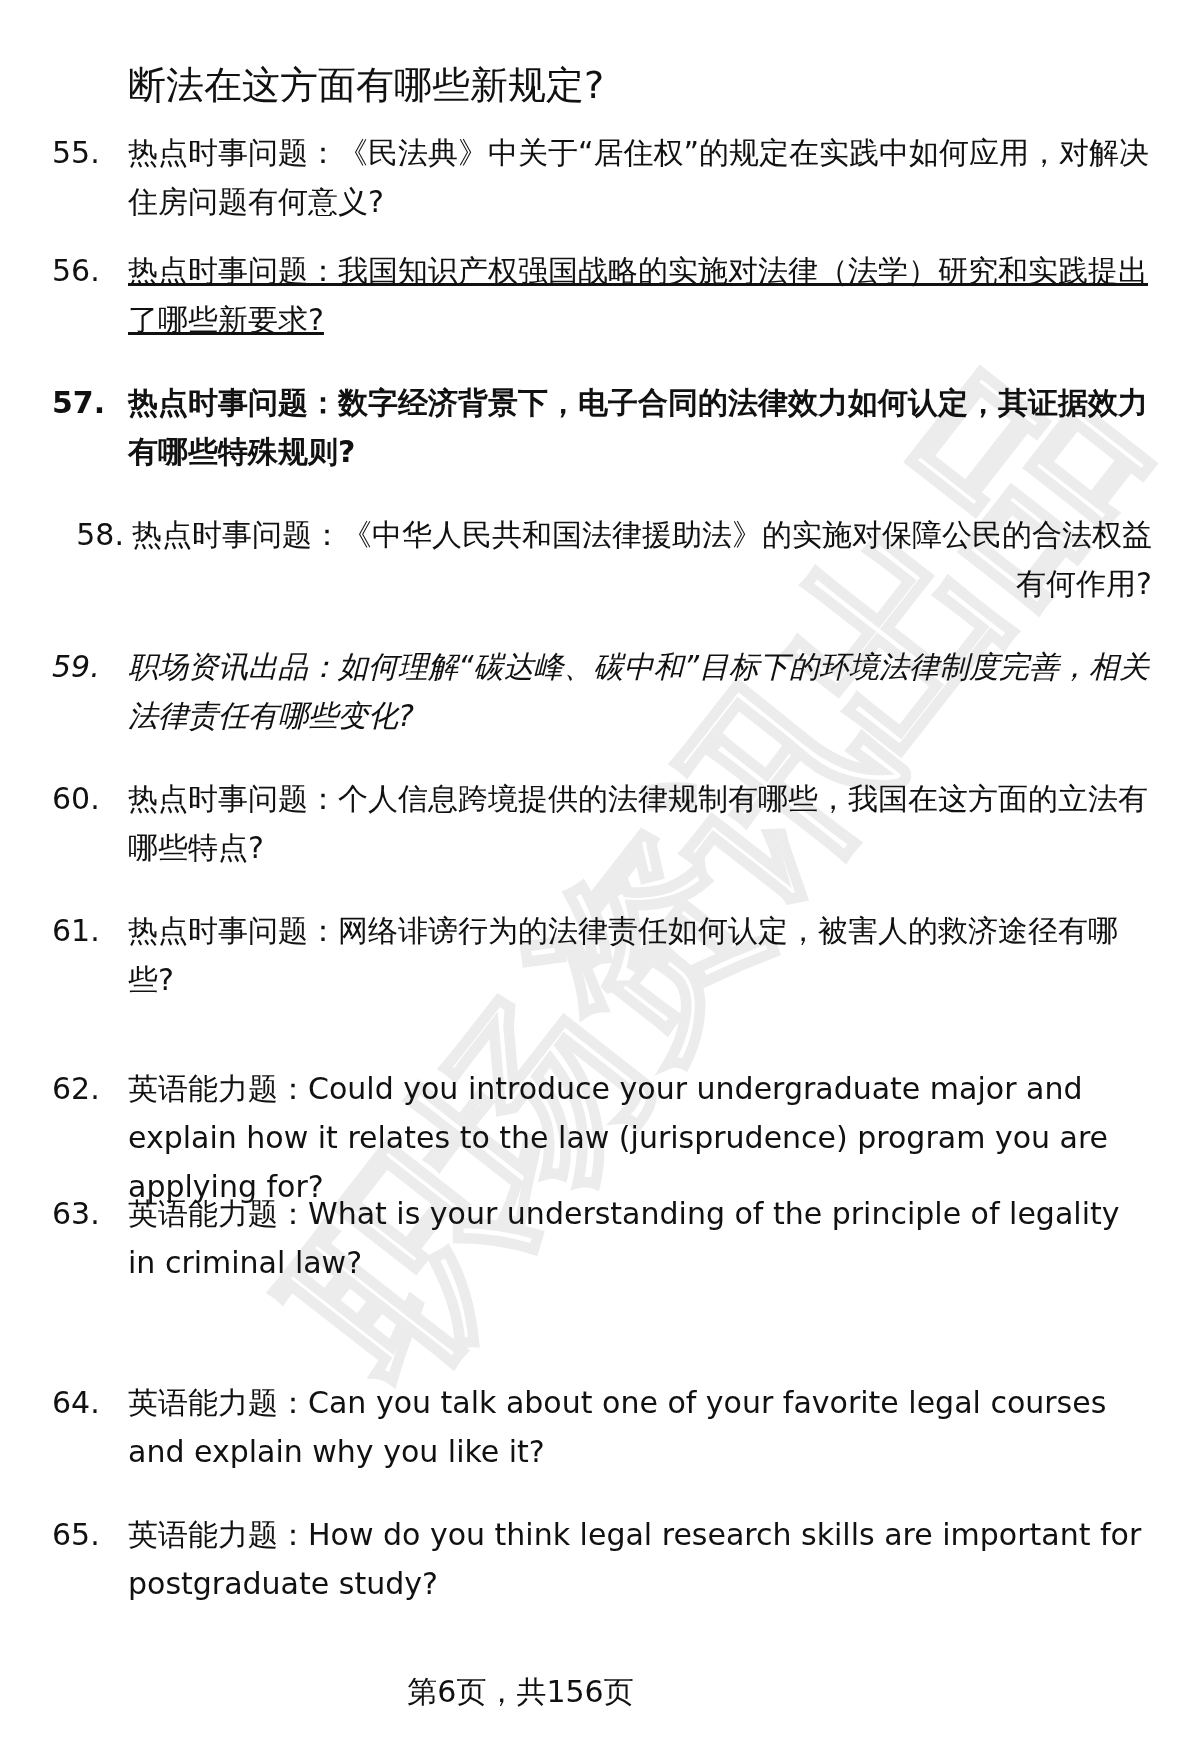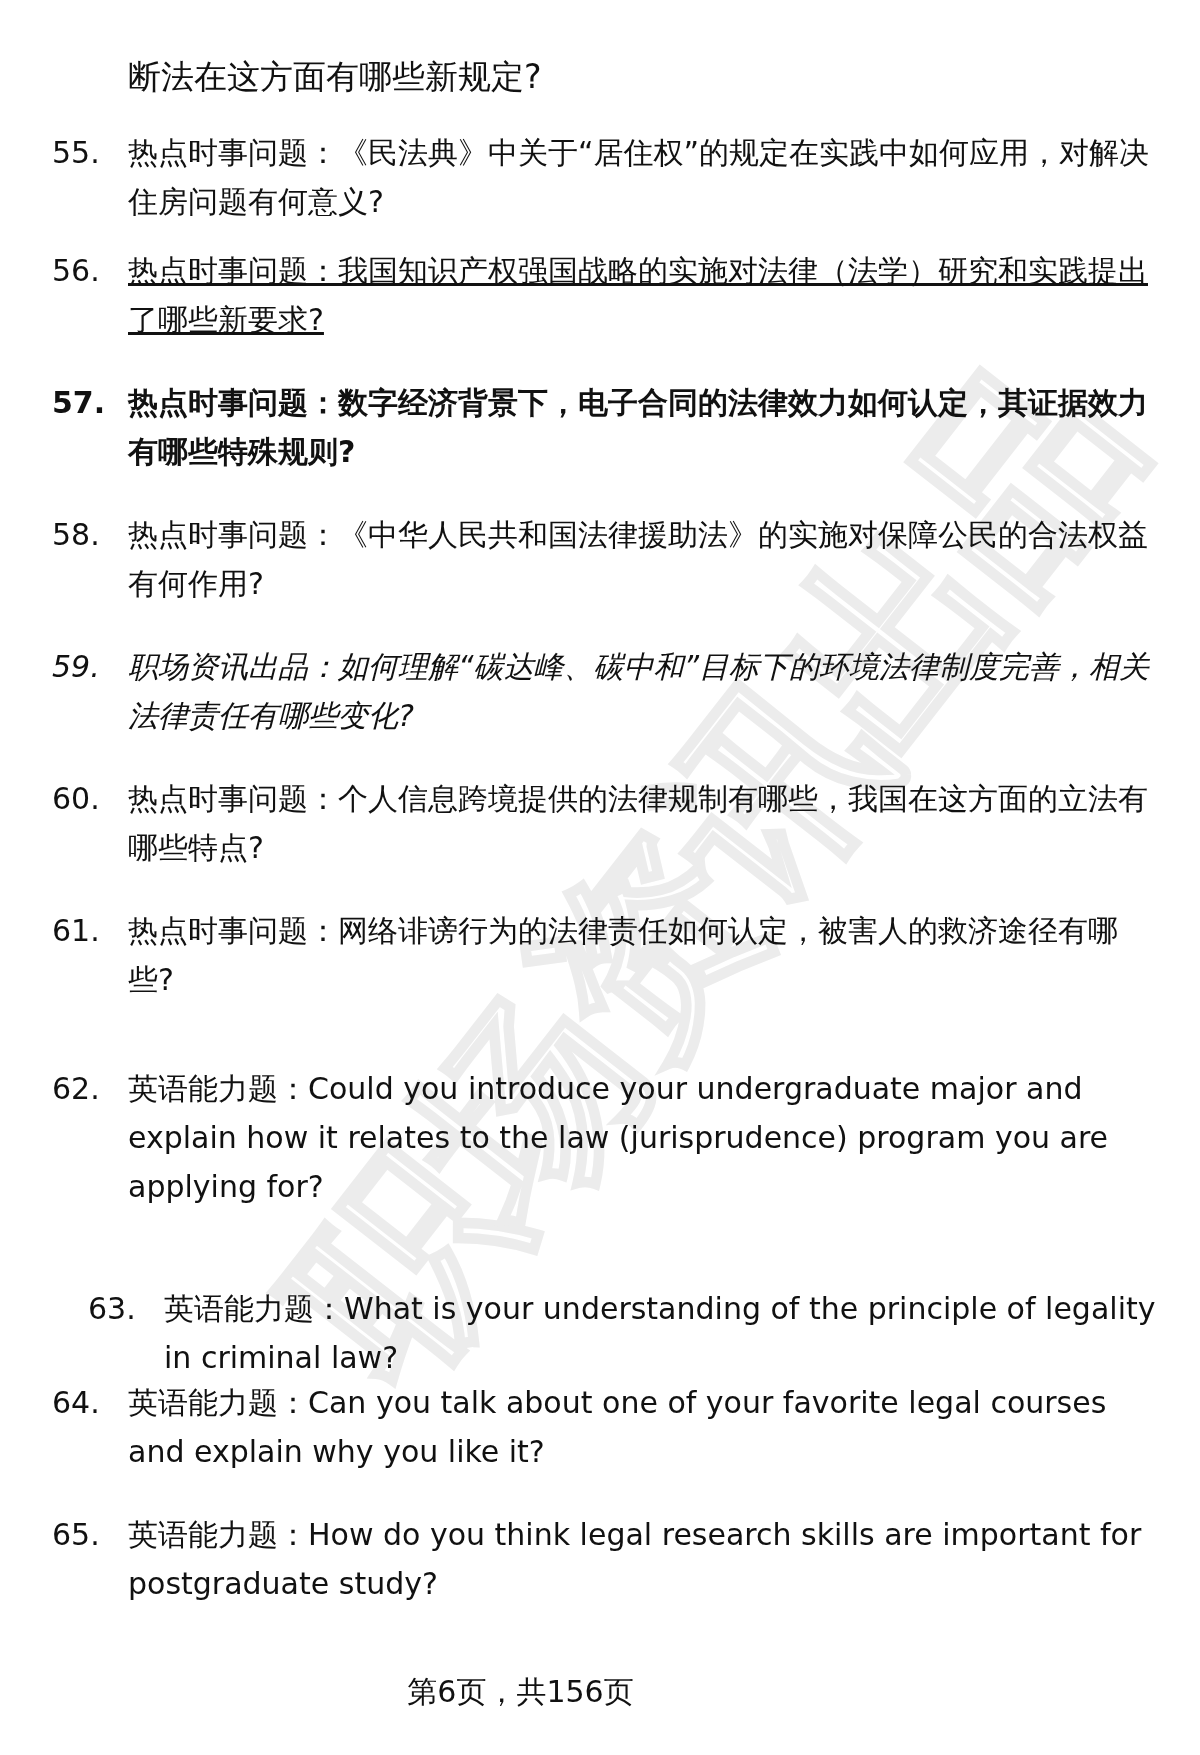--- a/index.html
+++ b/index.html
@@ -13,22 +13,22 @@
     position: absolute; left: 230px; top: 470px;
     font-size: 210px; font-weight: bold; color: transparent;
     -webkit-text-stroke: 4px #ececec;
     transform: rotate(-52deg); transform-origin: left top;
     white-space: nowrap; letter-spacing: -10px;
     pointer-events: none; z-index: 0;
     top: 1260px;
   }
   .content { position: absolute; left: 0; top: 0; width: 1200px; z-index: 1; }
   .cont-line {
-    position: absolute; left: 128px; top: 52px;
-    font-size: 33px; line-height: 50px;
+    position: absolute; left: 128px; top: 60px;
+    font-size: 38px; line-height: 50px;
   }
   .item { position: absolute; left: 52px; width: 1100px; font-size: 30px; line-height: 49px; }
   .item .num { position: absolute; left: 0; top: 0; width: 72px; }
   .item .text { margin-left: 76px; display: block; }
   .footer {
     position: absolute; left: 0; width: 1041px; top: 1672px;
     text-align: center; font-size: 30px; line-height: 40px; color: #111;
   }
 </style>
 </head>
@@ -45,41 +45,41 @@
       <span class="text">热点时事问题：《民法典》中关于“居住权”的规定在实践中如何应用，对解决住房问题有何意义?</span>
     </div>
     <div class="item" style="top:246px;text-decoration:underline;">
       <span class="num">56.</span>
       <span class="text">热点时事问题：我国知识产权强国战略的实施对法律（法学）研究和实践提出了哪些新要求?</span>
     </div>
     <div class="item" style="top:378px;font-weight:bold;">
       <span class="num">57.</span>
       <span class="text">热点时事问题：数字经济背景下，电子合同的法律效力如何认定，其证据效力有哪些特殊规则?</span>
     </div>
-    <div class="item" style="top:510px;">
+    <div class="item" style="top:510px;text-align:right;">
       <span class="num">58.</span>
       <span class="text">热点时事问题：《中华人民共和国法律援助法》的实施对保障公民的合法权益有何作用?</span>
     </div>
     <div class="item" style="top:642px;font-style:italic;">
       <span class="num">59.</span>
       <span class="text">职场资讯出品：如何理解“碳达峰、碳中和”目标下的环境法律制度完善，相关法律责任有哪些变化?</span>
     </div>
     <div class="item" style="top:774px;">
       <span class="num">60.</span>
       <span class="text">热点时事问题：个人信息跨境提供的法律规制有哪些，我国在这方面的立法有哪些特点?</span>
     </div>
     <div class="item" style="top:906px;">
       <span class="num">61.</span>
       <span class="text">热点时事问题：网络诽谤行为的法律责任如何认定，被害人的救济途径有哪些?</span>
     </div>
     <div class="item" style="top:1064px;">
       <span class="num">62.</span>
       <span class="text">英语能力题：Could you introduce your undergraduate major and explain how it relates to the law (jurisprudence) program you are applying for?</span>
     </div>
-    <div class="item" style="top:1284px;margin-left:36px;">
+    <div class="item" style="top:1189px;">
       <span class="num">63.</span>
       <span class="text">英语能力题：What is your understanding of the principle of legality in criminal law?</span>
     </div>
     <div class="item" style="top:1378px;">
       <span class="num">64.</span>
       <span class="text">英语能力题：Can you talk about one of your favorite legal courses and explain why you like it?</span>
     </div>
     <div class="item" style="top:1510px;">
       <span class="num">65.</span>
       <span class="text">英语能力题：How do you think legal research skills are important for postgraduate study?</span>

